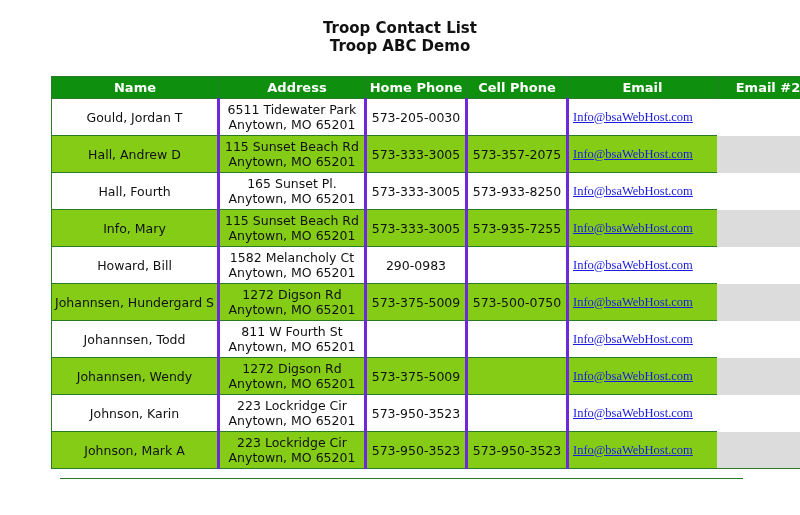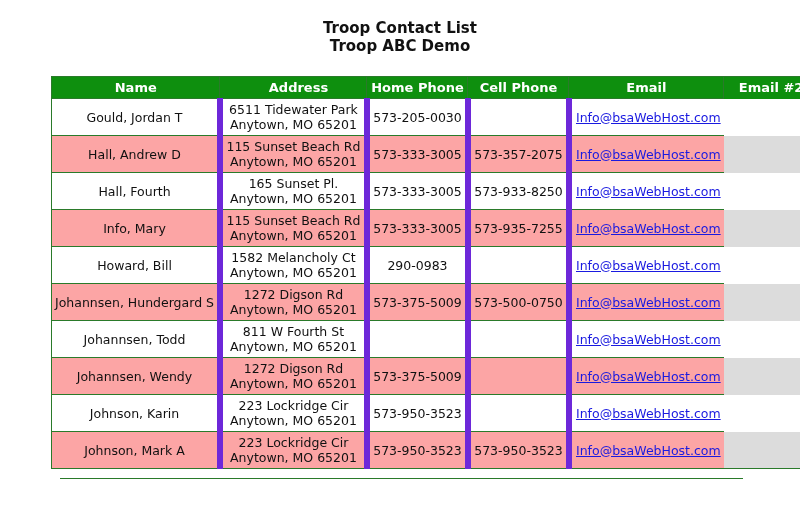--- a/index.html
+++ b/index.html
@@ -6,24 +6,24 @@
   body { width: 800px; height: 515px; position: relative; overflow: hidden;
          font-family: "DejaVu Sans", "Liberation Sans", sans-serif; color: #111; }
   .titles { position: absolute; top: 19px; left: 0; width: 800px; text-align: center;
             font-weight: bold; font-size: 15px; line-height: 18px; color: #111; }
   table { position: absolute; left: 51px; top: 76px; width: 768px;
           border-collapse: collapse; border: 1px solid #2a7a2a; font-size: 12.5px; }
   th { background: #0e8f0e; color: #ffffff; font-weight: bold; font-size: 13px;
        height: 21px; padding: 0 3px; text-align: center; border-left: 1px solid #2a7a2a; }
   th:first-child { border-left: none; }
   td { height: 36px; padding: 0 3px; text-align: center; line-height: 15px;
-       border-left: 6px solid #6d28d9; border-top: 1px solid #2a7a2a; white-space: nowrap; }
+       border-left: 3px solid #6d28d9; border-top: 1px solid #2a7a2a; white-space: nowrap; }
   td:first-child { border-left: none; }
-  tr.alt td { background: #fca5a5; }
-  td.email { text-align: left; padding-left: 4px; }
+  tr.alt td { background: #84cc16; }
+  td.email { text-align: left; padding-left: 4px; font-family: Liberation Serif, serif; }
   td.email a { color: #1a1ae0; text-decoration: underline; }
   td.email2 { border-left: none; border-top: none; }
   tr.alt td.email2 { background: #dcdcdc; }
   .col-name { width: 156px; }
   .col-addr { width: 130px; padding-left: 13px; }
   .col-home { width: 94px; }
   .col-cell { width: 94px; margin-left: 42px; }
   .col-email { width: 143px; }
   .bottom-line { position: absolute; left: 60px; top: 478px; width: 683px; height: 1px;
                  background: #2a7a2a; }

